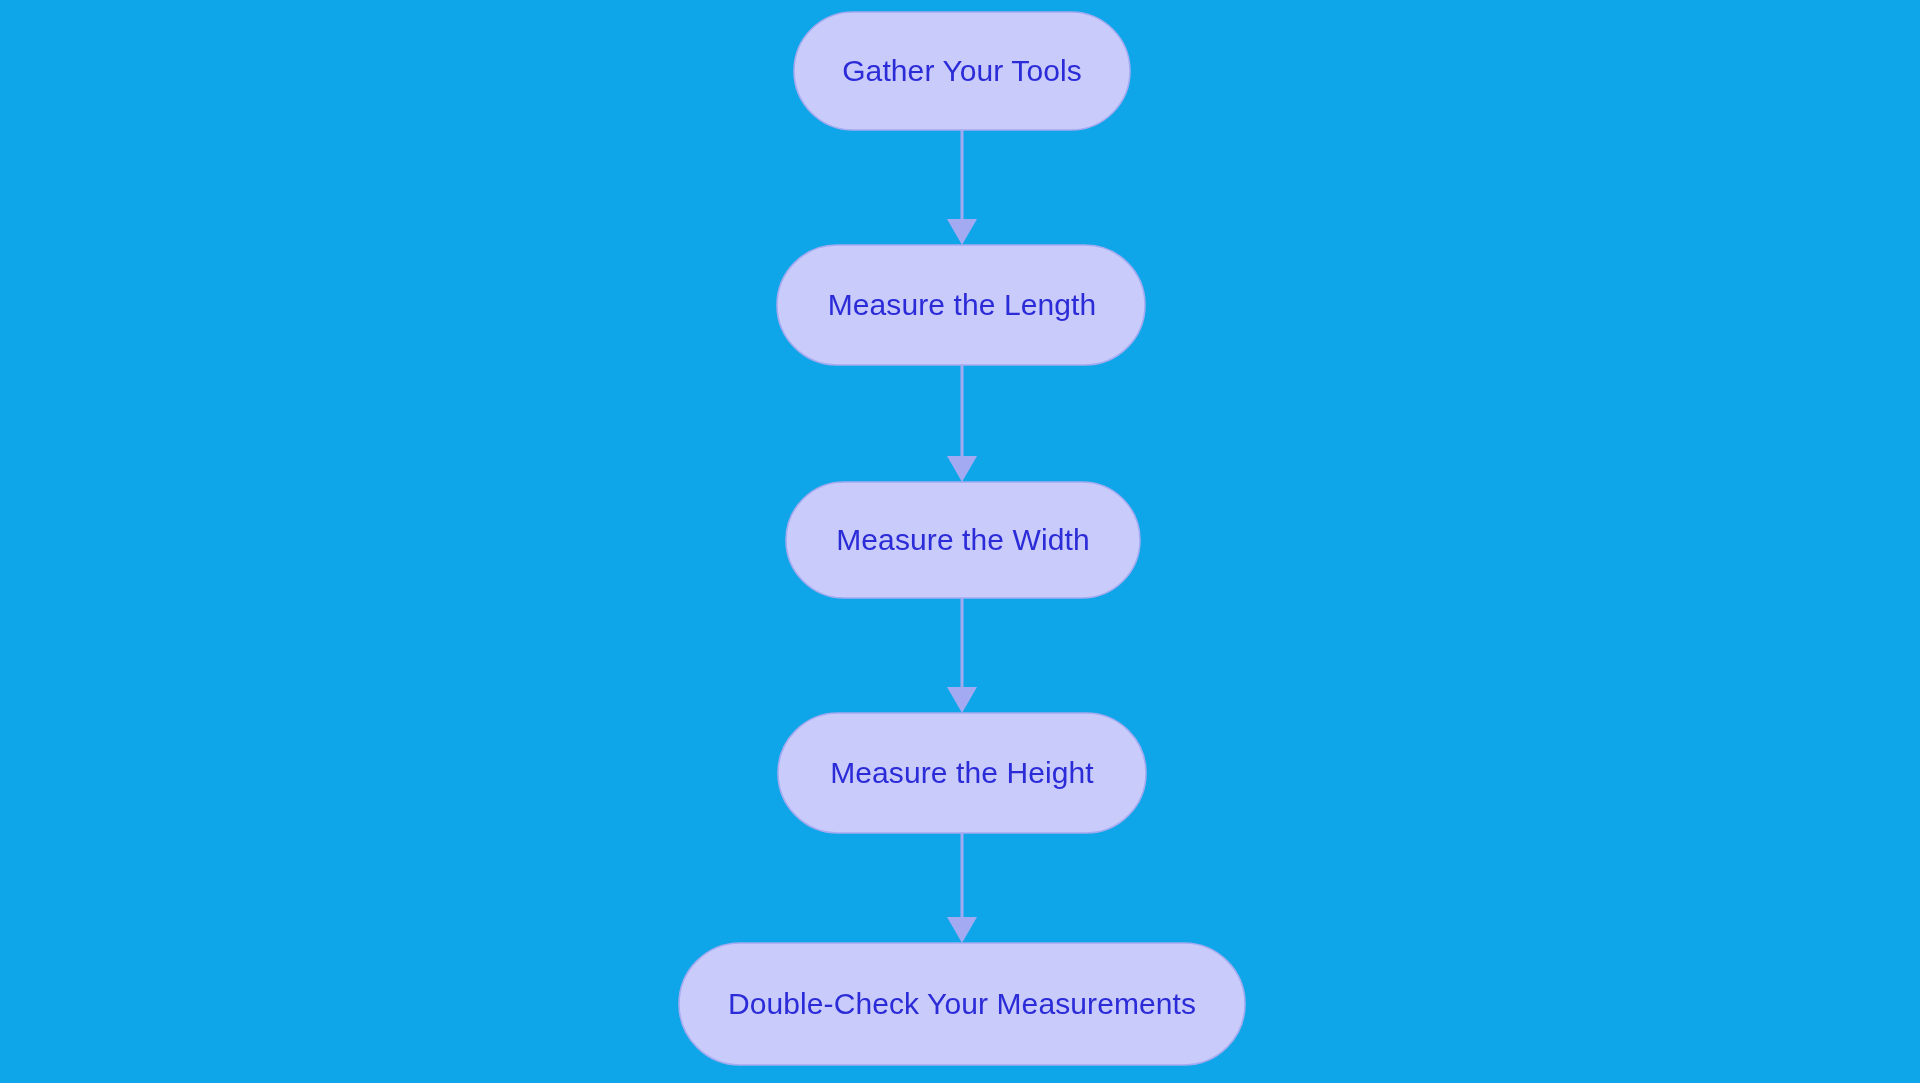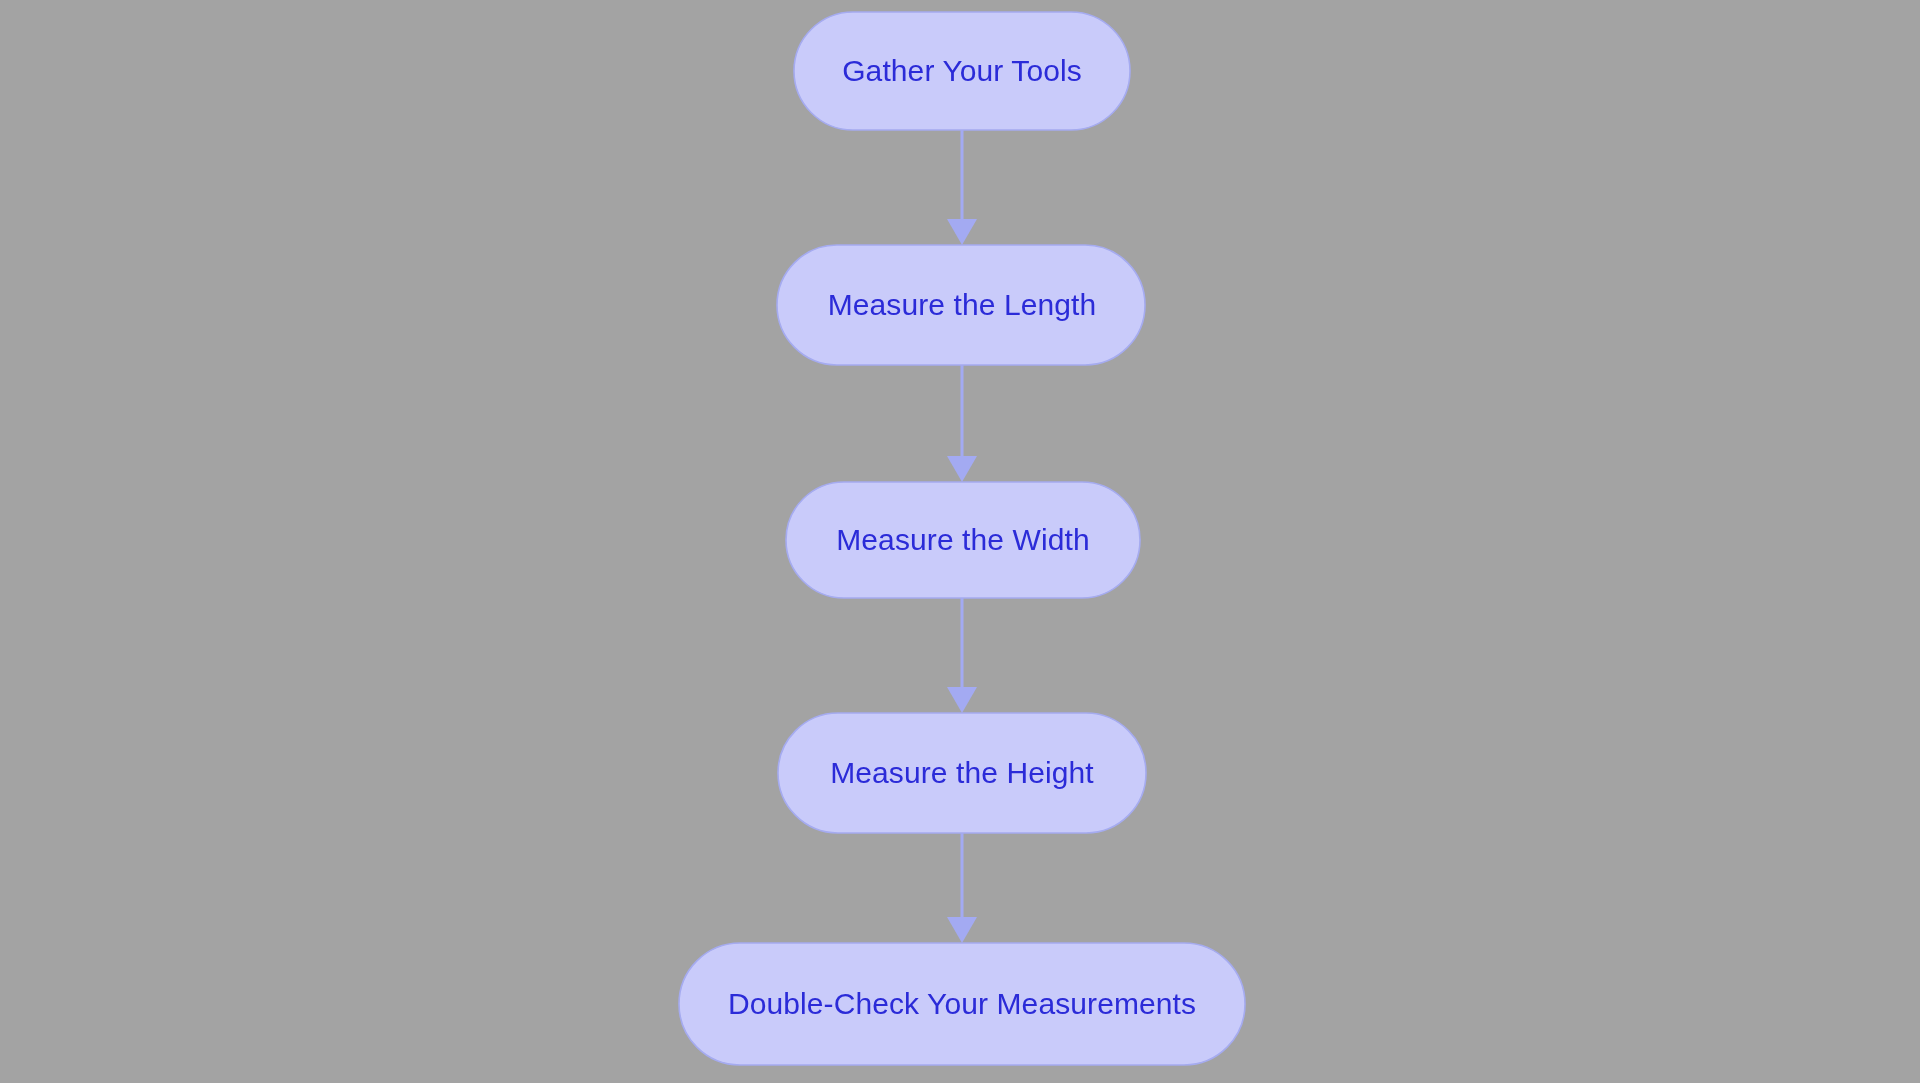--- a/index.html
+++ b/index.html
@@ -7,21 +7,21 @@
     padding: 0;
     background: #ffffff;
   }
   body {
     font-family: "Liberation Sans", sans-serif;
   }
   #canvas {
     position: relative;
     width: 1920px;
     height: 1083px;
-    background: #a3a3a3;
+    background: #0ea5e9;
     overflow: hidden;
   }
   #flow-svg {
     position: absolute;
     top: 0;
     left: 0;
     width: 1920px;
     height: 1083px;
     display: block;
   }

